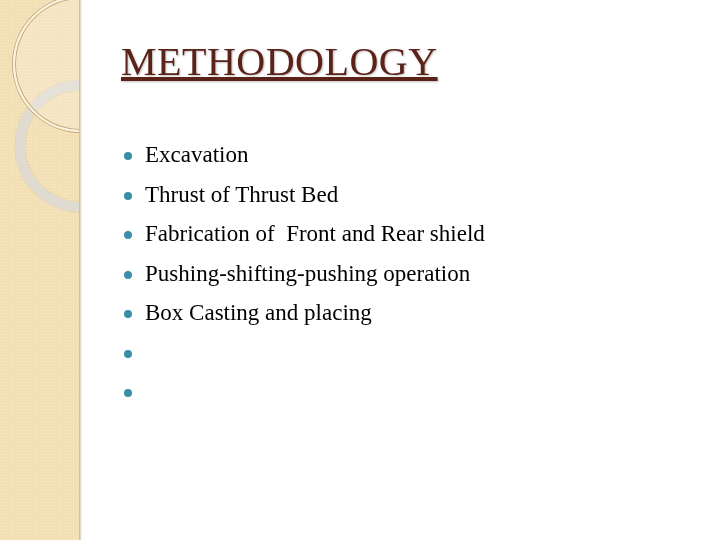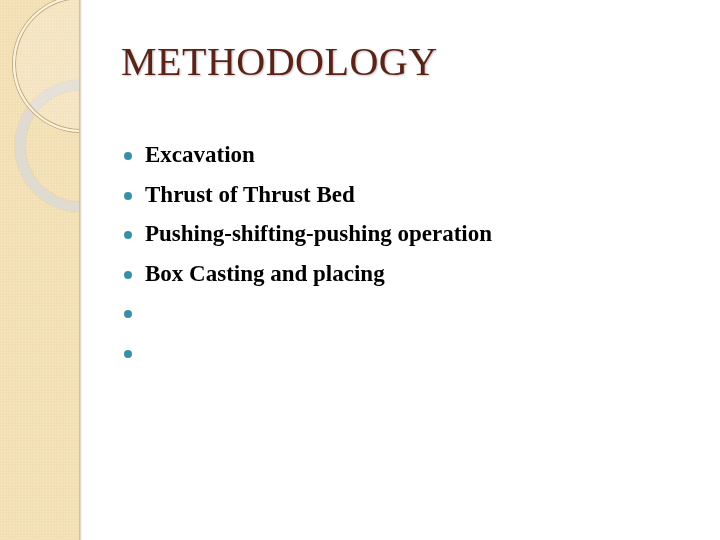--- a/index.html
+++ b/index.html
@@ -28,39 +28,41 @@
     border-radius: 50%;
     border: 10px solid #e0dbd0;
     box-sizing: border-box;
     box-shadow: inset 0 0 1px #b9a98a, 0 0 1px #b9a98a;
   }
   .title {
     position: absolute; left: 121px; top: 42px;
     font-size: 40px; color: #5b2218; letter-spacing: 0.5px;
     text-shadow: 1px 1px 2px rgba(0,0,0,0.25);
     line-height: 1;
+    text-decoration: underline;
   }
   .bullets { position: absolute; left: 122px; top: 141px; margin: 0; padding: 0; list-style: none; }
-  .bullets li { position: relative; height: 39.5px; line-height: 28px; font-size: 23px; color: #000; padding-left: 23px; white-space: pre; font-weight: bold; }
+  .bullets li { position: relative; height: 39.5px; line-height: 28px; font-size: 23px; color: #000; padding-left: 23px; white-space: pre; }
   .bullets li .dot {
     position: absolute; left: 2px; top: 11px; width: 8px; height: 8px; border-radius: 50%;
     background: #3a8fa8;
   }
 </style>
 </head>
 <body>
 
 <div class="sidebar">
   <div class="ring"></div>
   <div class="circle-thin"></div>
 </div>
 <div class="sidebar-shadow"></div>
 
 <div class="title">METHODOLOGY</div>
 
 <ul class="bullets">
   <li><span class="dot"></span><span>Excavation</span></li>
   <li><span class="dot"></span><span>Thrust of Thrust Bed</span></li>
+  <li><span class="dot"></span><span>Fabrication of  Front and Rear shield</span></li>
   <li><span class="dot"></span><span>Pushing-shifting-pushing operation</span></li>
   <li><span class="dot"></span><span>Box Casting and placing</span></li>
   <li><span class="dot"></span></li>
   <li><span class="dot"></span></li>
 </ul>
 
 </body></html>

